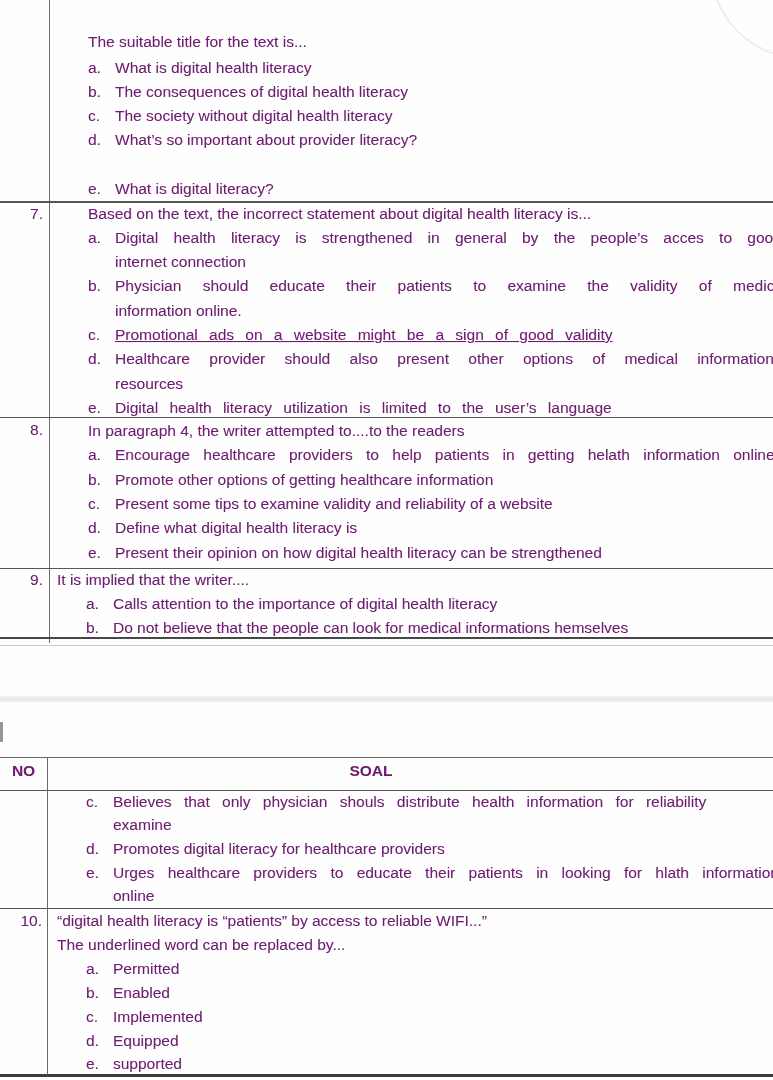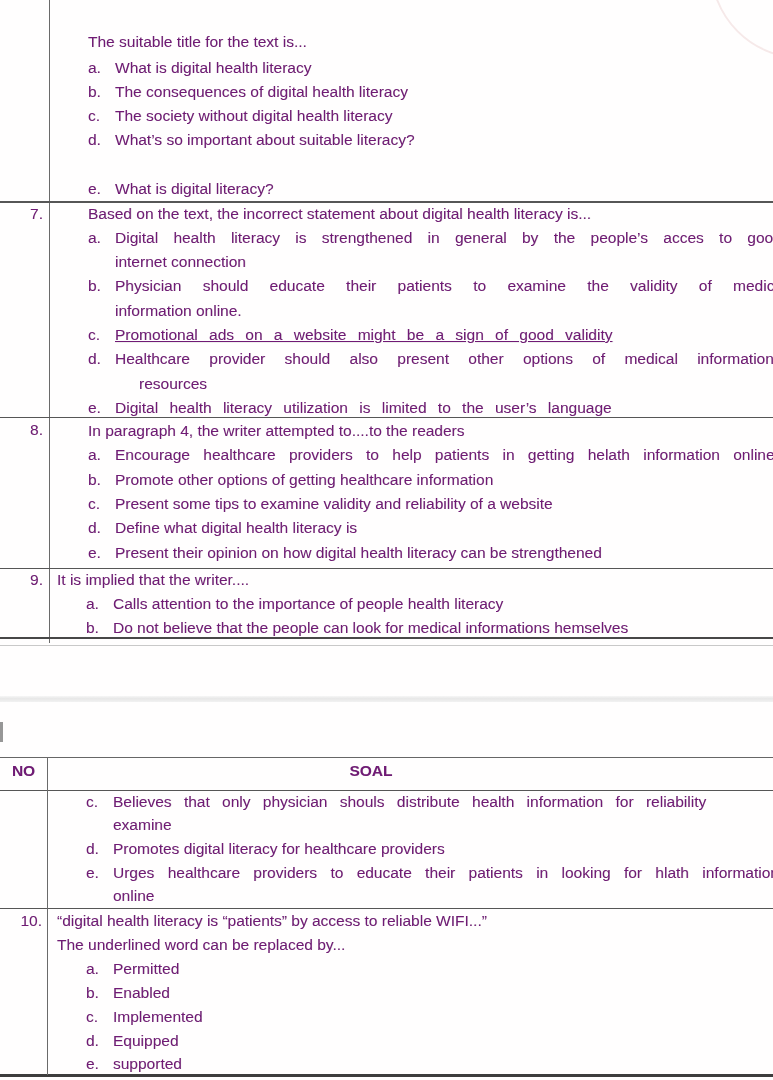--- a/index.html
+++ b/index.html
@@ -46,45 +46,45 @@
   <div class="hline" style="top:757px;height:1.2px;background:#666;"></div>
   <div class="hline" style="top:789.5px;height:1.5px;"></div>
   <div class="hline" style="top:907.5px;height:1.5px;"></div>
   <div class="hline" style="top:1074px;height:2.5px;background:#3d3d3d;"></div>
   <div class="vline" style="left:47px;top:757px;height:318px;"></div>
 
   <div class="ln" style="left:88px;top:30px;"><span>The suitable title for the text is...</span></div>
   <div class="ln" style="left:88px;top:56px;"><span class="ol">a.</span><span>What is digital health literacy</span></div>
   <div class="ln" style="left:88px;top:80px;"><span class="ol">b.</span><span>The consequences of digital health literacy</span></div>
   <div class="ln" style="left:88px;top:104px;"><span class="ol">c.</span><span>The society without digital health literacy</span></div>
-  <div class="ln" style="left:88px;top:128px;"><span class="ol">d.</span><span>What’s so important about suitable literacy?</span></div>
+  <div class="ln" style="left:88px;top:128px;"><span class="ol">d.</span><span>What’s so important about provider literacy?</span></div>
   <div class="ln" style="left:88px;top:153px;margin-top:24px;"><span class="ol">e.</span><span>What is digital literacy?</span></div>
 
   <div class="num" style="left:0;width:43px;top:202px;">7.</div>
   <div class="ln" style="left:88px;top:202px;"><span>Based on the text, the incorrect statement about digital health literacy is...</span></div>
   <div class="ln" style="left:88px;top:226px;"><span class="ol">a.</span><span style="word-spacing:11px;">Digital health literacy is strengthened in general by the people’s acces to good</span></div>
   <div class="ln" style="left:115px;top:250px;"><span>internet connection</span></div>
   <div class="ln" style="left:88px;top:274px;"><span class="ol">b.</span><span style="word-spacing:17px;">Physician should educate their patients to examine the validity of medical</span></div>
   <div class="ln" style="left:115px;top:299px;"><span>information online.</span></div>
   <div class="ln" style="left:88px;top:323px;"><span class="ol">c.</span><span style="word-spacing:7px;text-decoration:underline;">Promotional ads on a website might be a sign of good validity</span></div>
   <div class="ln" style="left:88px;top:347px;"><span class="ol">d.</span><span style="word-spacing:15px;">Healthcare provider should also present other options of medical information</span></div>
-  <div class="ln" style="left:115px;top:372px;margin-left:24px;"><span>resources</span></div>
+  <div class="ln" style="left:115px;top:372px;"><span>resources</span></div>
   <div class="ln" style="left:88px;top:396px;"><span class="ol">e.</span><span style="word-spacing:7px;">Digital health literacy utilization is limited to the user’s language</span></div>
 
   <div class="num" style="left:0;width:43px;top:418px;">8.</div>
   <div class="ln" style="left:88px;top:419px;"><span>In paragraph 4, the writer attempted to....to the readers</span></div>
   <div class="ln" style="left:88px;top:443px;"><span class="ol">a.</span><span style="word-spacing:9px;">Encourage healthcare providers to help patients in getting helath information online</span></div>
   <div class="ln" style="left:88px;top:468px;"><span class="ol">b.</span><span>Promote other options of getting healthcare information</span></div>
   <div class="ln" style="left:88px;top:492px;"><span class="ol">c.</span><span>Present some tips to examine validity and reliability of a website</span></div>
   <div class="ln" style="left:88px;top:516px;"><span class="ol">d.</span><span>Define what digital health literacy is</span></div>
   <div class="ln" style="left:88px;top:541px;"><span class="ol">e.</span><span>Present their opinion on how digital health literacy can be strengthened</span></div>
 
   <div class="num" style="left:0;width:43px;top:568px;">9.</div>
   <div class="ln" style="left:57px;top:568px;"><span>It is implied that the writer....</span></div>
-  <div class="ln" style="left:86px;top:592px;"><span class="ol">a.</span><span>Calls attention to the importance of people health literacy</span></div>
+  <div class="ln" style="left:86px;top:592px;"><span class="ol">a.</span><span>Calls attention to the importance of digital health literacy</span></div>
   <div class="ln" style="left:86px;top:616px;"><span class="ol">b.</span><span>Do not believe that the people can look for medical informations hemselves</span></div>
 
   <div class="no-cell hdr" style="top:762px;">NO</div>
   <div class="soal-cell hdr" style="top:762px;">SOAL</div>
 
   <div class="ln" style="left:86px;top:790px;"><span class="ol">c.</span><span style="word-spacing:8px;">Believes that only physician shouls distribute health information for reliability</span></div>
   <div class="ln" style="left:113px;top:813px;"><span>examine</span></div>
   <div class="ln" style="left:86px;top:837px;"><span class="ol">d.</span><span>Promotes digital literacy for healthcare providers</span></div>
   <div class="ln" style="left:86px;top:861px;"><span class="ol">e.</span><span style="word-spacing:9px;">Urges healthcare providers to educate their patients in looking for hlath information</span></div>
   <div class="ln" style="left:113px;top:884px;"><span>online</span></div>

